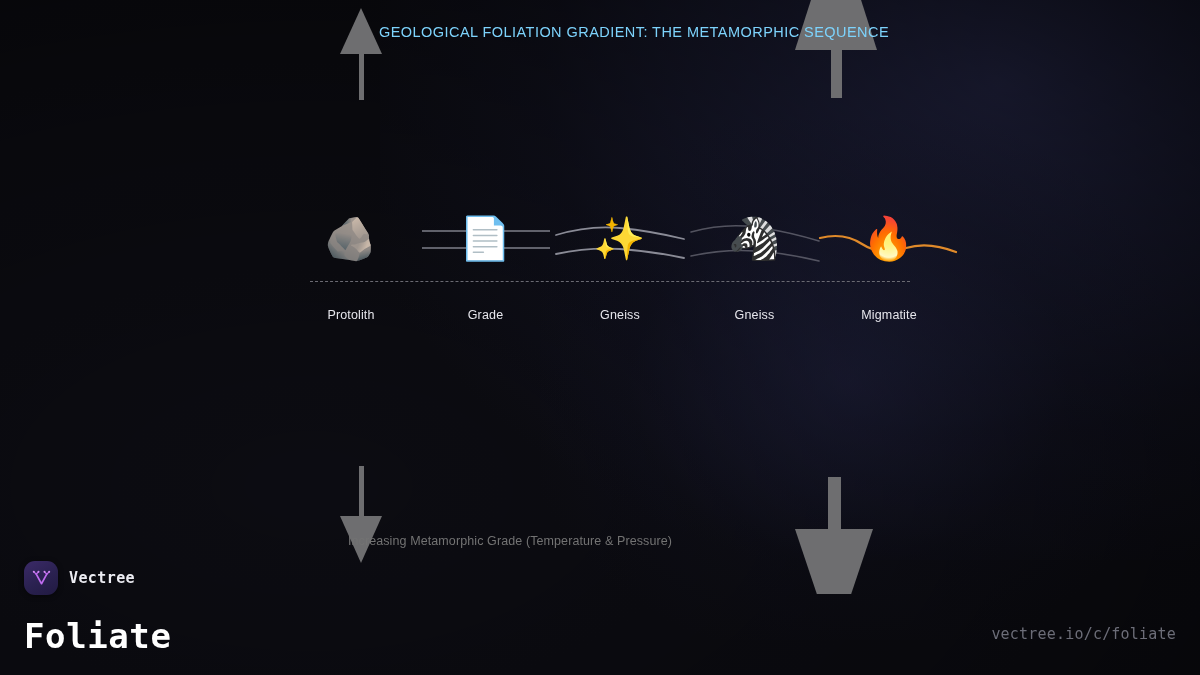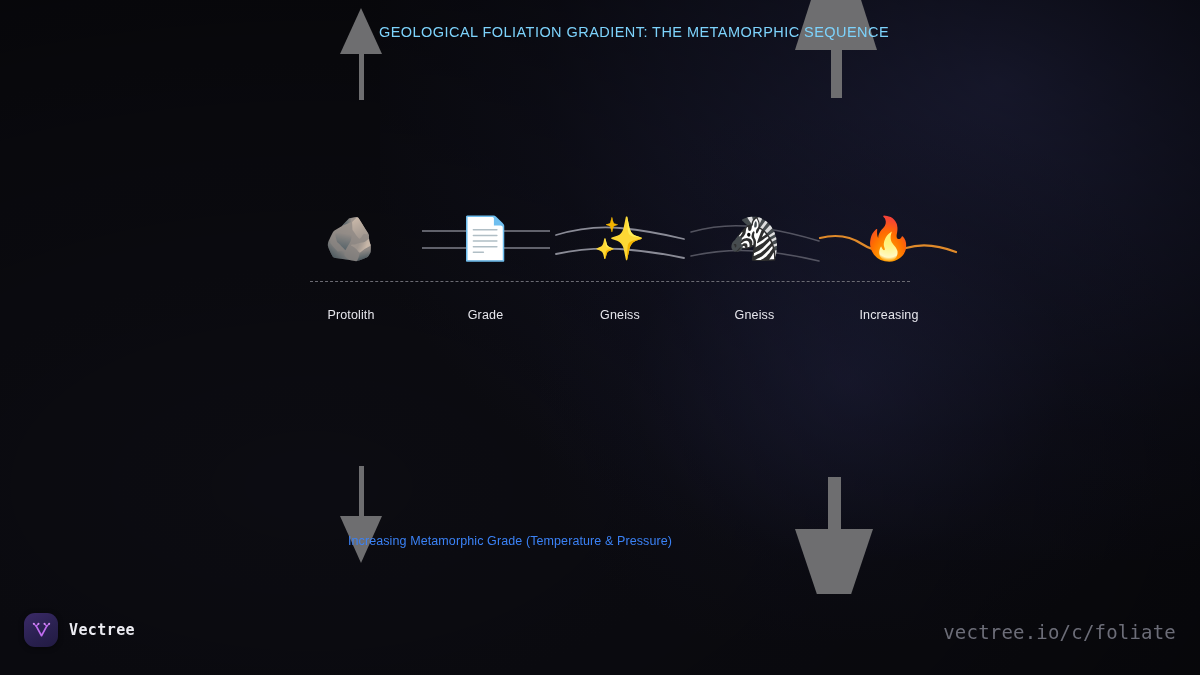--- a/index.html
+++ b/index.html
@@ -168,35 +168,35 @@
   }
 
   
   .caption {
     position:absolute;
     left:0; top:534px;
     width:1020px;
     text-align:center;
     z-index:4;
     font-size:12.5px;
-    color:#3b82f6;
+    color:#737373;
     letter-spacing:0.1px;
   }
 
   
   .brand {
     position:absolute;
     left:24px; bottom:20px;
     z-index:6;
   }
   .brand-row {
     display:flex;
     align-items:center;
     gap:11px;
-    margin-bottom:8px;
+    margin-bottom:24px;
   }
   .brand-mark {
     width:34px; height:34px;
     border-radius:11px;
     background:linear-gradient(150deg,#3b2a68 0%,#2a2150 55%,#211a42 100%);
     display:flex; align-items:center; justify-content:center;
     box-shadow:0 1px 5px rgba(0,0,0,0.5);
     flex:none;
   }
   .brand-name {
@@ -212,21 +212,21 @@
     font-weight:bold;
     color:#ffffff;
     letter-spacing:0.6px;
     line-height:1.05;
   }
   .footer-url {
     position:absolute;
     right:24px; bottom:32px;
     z-index:6;
     font-family:"DejaVu Sans Mono", monospace;
-    font-size:19px;
+    font-size:15px;
     color:#6c6d78;
     letter-spacing:0.2px;
   }
 </style>
 </head>
 <body>
 
 <div class="bg-base"></div>
 <div class="bg-glow-tr"></div>
 <div class="bg-glow-mid"></div>
@@ -299,21 +299,21 @@
     <div class="stage-label">Gneiss</div>
   </div>
 
   <div class="stage">
     <div class="stage-glyphwrap">
       <svg class="foliation" viewBox="0 0 122 62">
         <path d="M -8 30 Q 16 24 34 36 Q 52 48 78 40 Q 100 33 128 44" fill="none" stroke="#e08a2a" stroke-width="2.2" stroke-linecap="round"></path>
       </svg>
       <span class="stage-glyph">🔥</span>
     </div>
-    <div class="stage-label">Increasing</div>
+    <div class="stage-label">Migmatite</div>
   </div>
 
 </div>
 
 <div class="caption">Increasing Metamorphic Grade (Temperature &amp; Pressure)</div>
 
 <div class="brand">
   <div class="brand-row">
     <div class="brand-mark">
       <svg width="21" height="21" viewBox="0 0 24 24">
@@ -323,15 +323,16 @@
         <path d="M18 7 L15.6 4.6" fill="none" stroke="#c06cf0" stroke-width="1.5" stroke-linecap="round"></path>
         <path d="M18 7 L20.6 4.6" fill="none" stroke="#c06cf0" stroke-width="1.5" stroke-linecap="round"></path>
         <circle cx="3.2" cy="4.3" r="1.15" fill="#d48bf5"></circle>
         <circle cx="8.6" cy="4.3" r="1.15" fill="#d48bf5"></circle>
         <circle cx="15.4" cy="4.3" r="1.15" fill="#d48bf5"></circle>
         <circle cx="20.8" cy="4.3" r="1.15" fill="#d48bf5"></circle>
       </svg>
     </div>
     <div class="brand-name">Vectree</div>
   </div>
+  <div class="brand-title">Foliate</div>
 </div>
 
 <div class="footer-url">vectree.io/c/foliate</div>
 
 </body></html>

